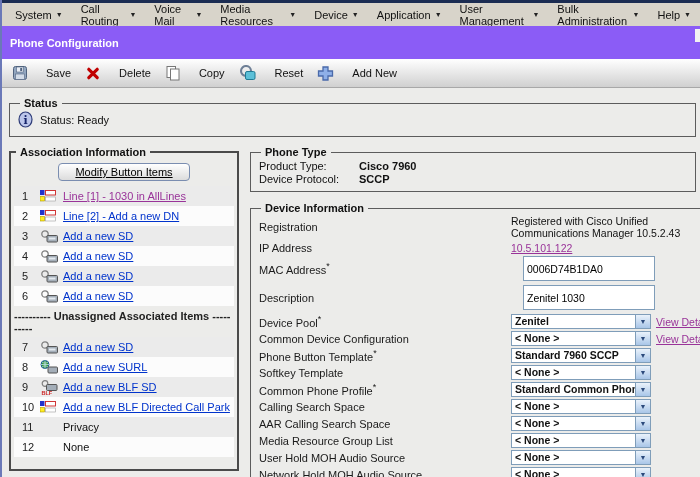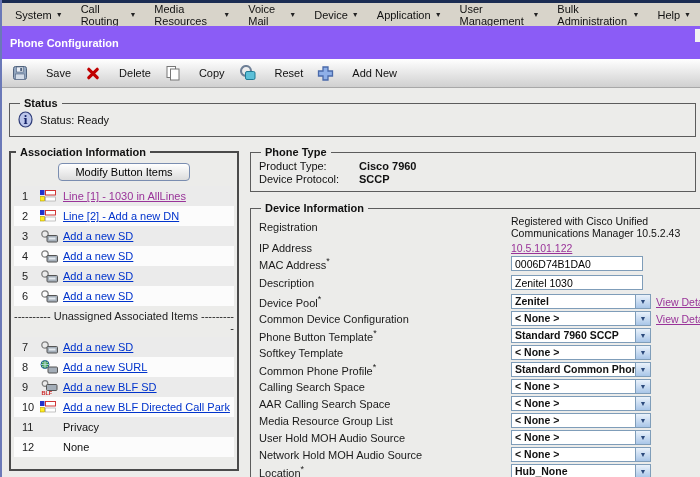--- a/index.html
+++ b/index.html
@@ -37,45 +37,45 @@
   .status-fs { margin:9px 4px 0 7px; }
   .status-line { display:flex; align-items:center; gap:7px; padding:1px 0 3px; }
 
   .main { display:flex; align-items:flex-start; margin:9px 4px 0 7px; gap:11px; }
 
   
   .assoc-fs { width:230px; flex:none; border:2px solid #4a4a4a; padding:2px 3px 12px; }
   .modify-row { text-align:center; margin:3px 0 5px; }
   .modify-btn { font:11px "Liberation Sans",sans-serif; padding:2px 16px;
                 border:1px solid #7a8db0; border-radius:4px;
-                background:linear-gradient(#ffffff,#dcdcdc); cursor:pointer; }
+                background:linear-gradient(#ffffff,#dcdcdc); cursor:pointer;text-decoration:underline; }
   .assoc-row { display:flex; align-items:center; min-height:20px; background:#fcfcfc; }
   .assoc-row.shaded { background:#ebebeb; }
   .assoc-num { width:26px; padding-left:8px; flex:none; color:#222; }
   .assoc-ico { width:23px; flex:none; display:flex; align-items:center; }
   .assoc-row a { color:#0033cc; }
   .assoc-row a.visited { color:#993399; }
   .assoc-plain { color:#111; }
-  .assoc-divider { text-align:right; padding:4px 0 3px; color:#222; background:transparent; }
+  .assoc-divider { text-align:left; padding:4px 0 3px; color:#222; background:transparent;font-weight:bold; }
 
   
   .right-col { flex:1; display:flex; flex-direction:column; gap:10px; min-width:0; }
   .pt-row { display:flex; margin:1px 0; }
   .pt-label { width:100px; font-weight:normal; flex:none; }
   .pt-value { font-weight:bold; }
 
   .di-fs { padding-bottom:0; }
   .di-row { display:flex; align-items:center; margin-bottom:2px; min-height:13px; }
   .di-row.t-input { margin-bottom:4px; }
   .di-label { width:252px; flex:none; color:#1a1a1a; }
   .di-label sup { font-size:9px; }
   .di-text, .di-link, .view-details { font-size:10.5px; }
   .di-link, .view-details { color:#993399; }
-  .di-input { width:132px; height:15px; border:1px solid #7f9db9; background:#fff;
-              font:10.5px "Liberation Sans",sans-serif; padding:1px 3px; }
+  .di-input { width:132px; height:25px; border:1px solid #7f9db9; background:#fff;
+              font:10.5px "Liberation Sans",sans-serif; padding:1px 3px;margin-left:12px; }
   .sel { width:140px; height:15px; border:1px solid #7f9db9; background:#fff;
          display:flex; align-items:stretch; cursor:default; }
   .sel-text { flex:1; padding:0 3px; font-size:10.5px; white-space:nowrap;
               overflow:hidden; line-height:13px;font-weight:bold; }
   .sel-arrow { width:15px; flex:none; background:linear-gradient(#eaf2fb,#a9c6e8);
                border-left:1px solid #7f9db9; display:flex; align-items:center;
                justify-content:center; font-size:7px; color:#2c4a7c; }
   .view-details { margin-left:5px; white-space:nowrap; }
   a { text-decoration:underline; }
 </style>
@@ -87,25 +87,25 @@
   <div class="menubar">
       <div class="menu-item">
         <span>System</span>
         <span class="menu-arrow">▼</span>
       </div>
       <div class="menu-item">
         <span>Call Routing</span>
         <span class="menu-arrow">▼</span>
       </div>
       <div class="menu-item">
+        <span>Voice Mail</span>
+        <span class="menu-arrow">▼</span>
+      </div>
+      <div class="menu-item">
         <span>Media Resources</span>
-        <span class="menu-arrow">▼</span>
-      </div>
-      <div class="menu-item">
-        <span>Voice Mail</span>
         <span class="menu-arrow">▼</span>
       </div>
       <div class="menu-item">
         <span>Device</span>
         <span class="menu-arrow">▼</span>
       </div>
       <div class="menu-item">
         <span>Application</span>
         <span class="menu-arrow">▼</span>
       </div>

